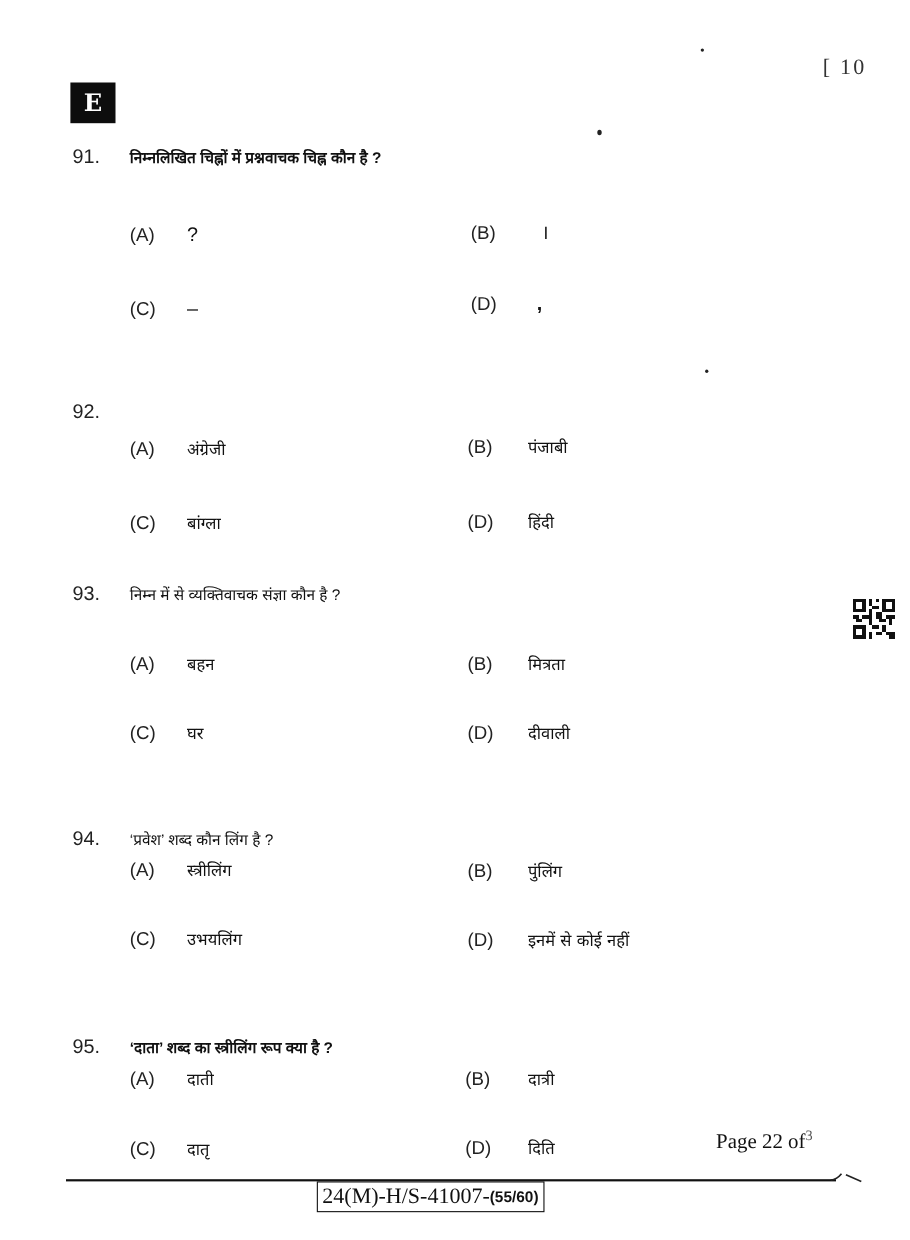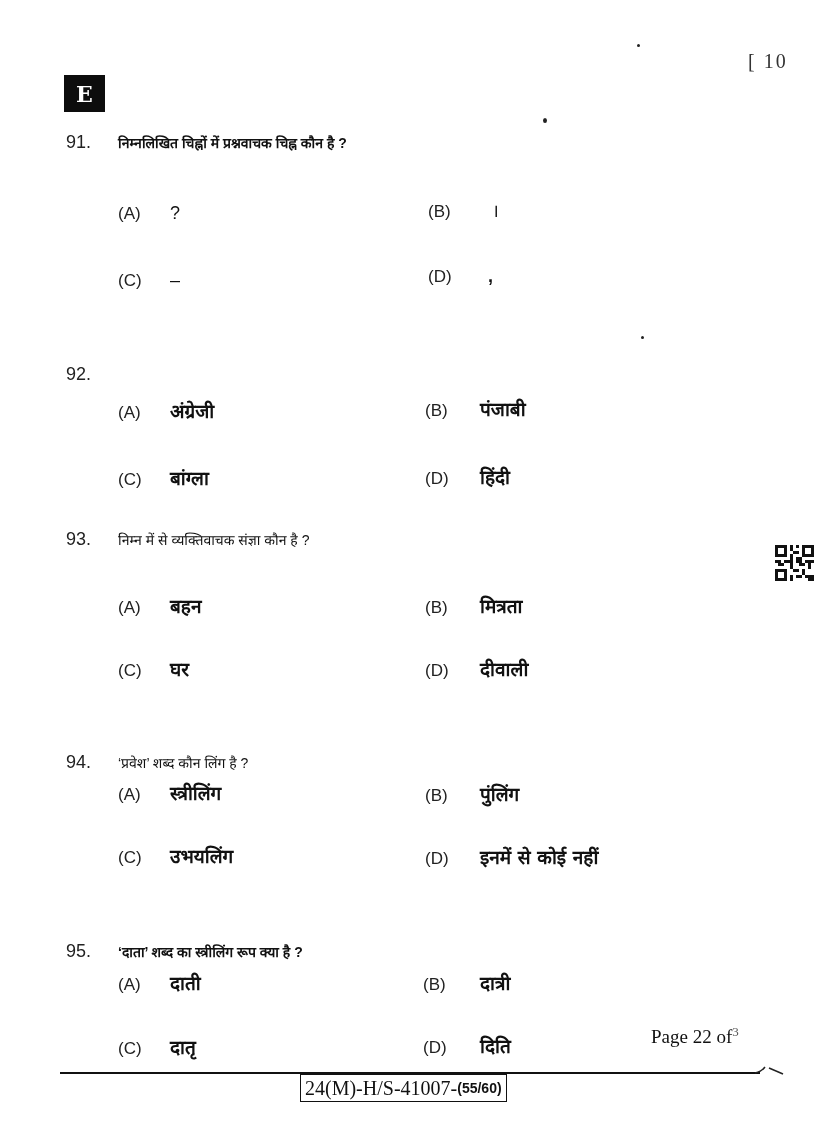--- a/index.html
+++ b/index.html
@@ -70,22 +70,22 @@
       align-items: baseline;
     }
     .opt-label {
       width: 52px;
       font-family: "Liberation Sans", "DejaVu Sans", sans-serif;
       font-size: 17px;
       color: #222;
     }
     .opt-text {
       font-family: "DejaVu Sans", sans-serif;
-      font-size: 19px;
-      font-weight: bold;
+      font-size: 15px;
+      font-weight: normal;
     }
     .opt-text.symbol {
       font-family: "Liberation Sans", sans-serif;
       font-weight: normal;
       font-size: 18px;
     }
     .qr {
       position: absolute;
       left: 775px;
       top: 544px;
@@ -102,21 +102,21 @@
     }
     .footer-curl {
       position: absolute;
       left: 755px;
       top: 1064px;
       width: 30px;
       height: 14px;
     }
     .footer-code {
       position: absolute;
-      left: 300px;
+      left: 288px;
       top: 1074px;
       height: 28px;
       border: 1.5px solid #111;
       padding: 0 4px;
       display: flex;
       align-items: center;
       font-family: "Liberation Serif", serif;
       font-size: 20px;
       color: #111;
       box-sizing: border-box;

